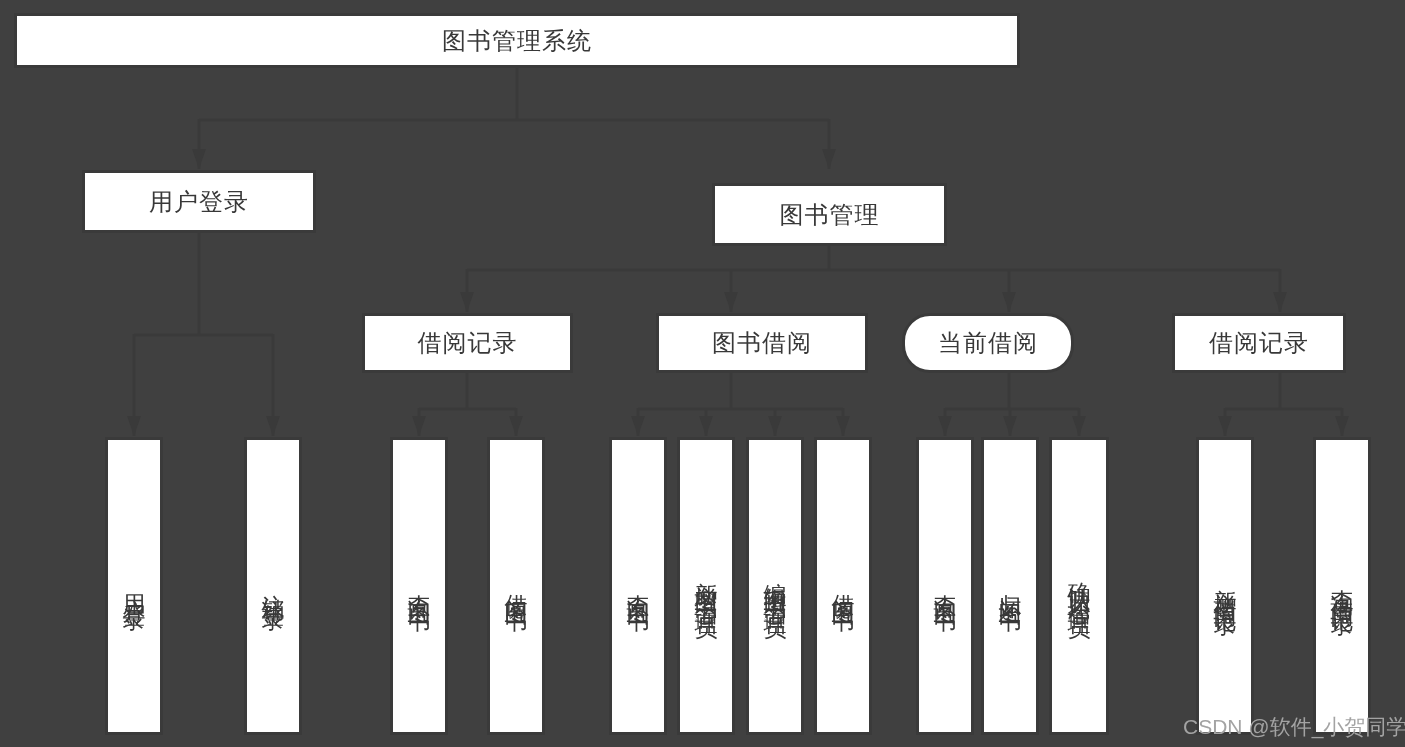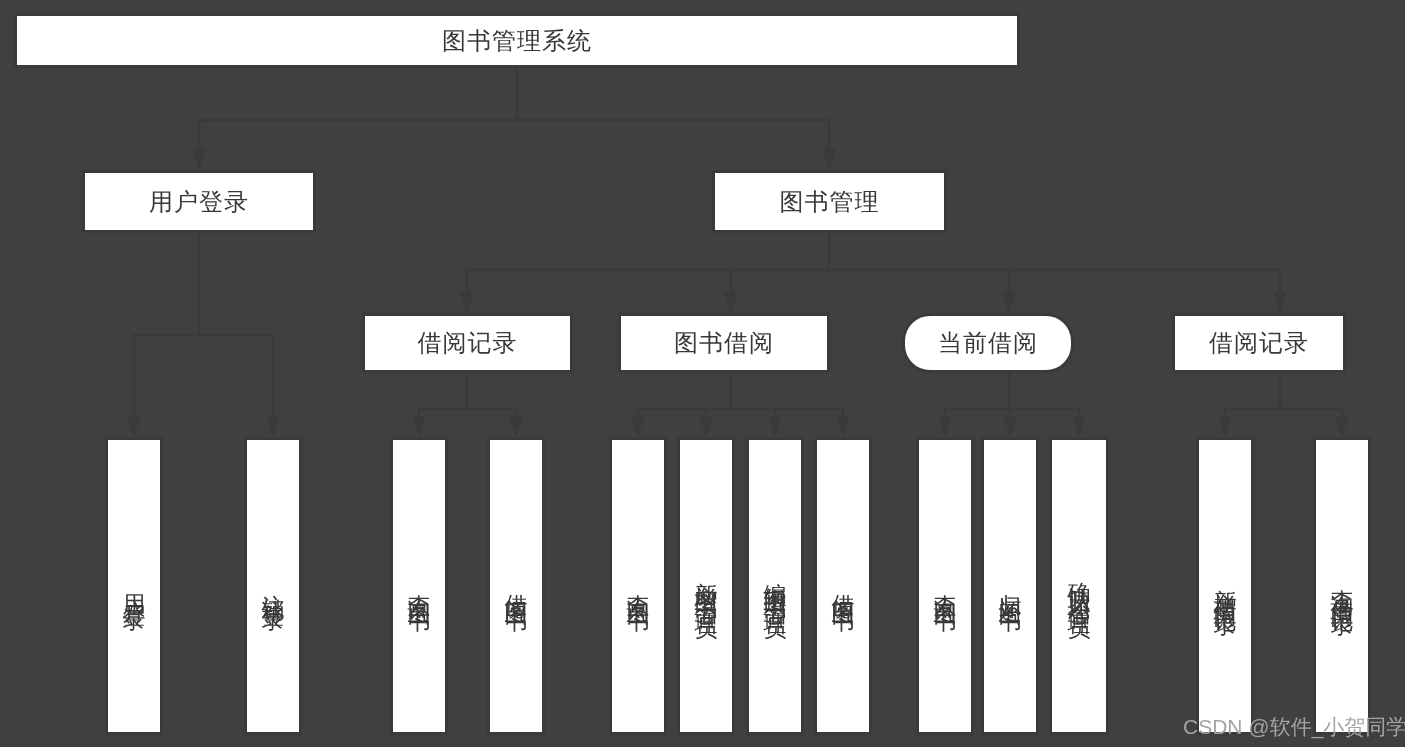--- a/index.html
+++ b/index.html
@@ -25,24 +25,24 @@
     display: flex;
     align-items: center;
     justify-content: center;
     color: #383838;
     z-index: 2;
   }
   .hnode { font-size: 24px; letter-spacing: 1px; }
   .root  { left: 14px;  top: 13px;  width: 1006px; height: 55px; }
   .l2    { top: 170px; height: 63px; }
   .l2a   { left: 82px;  width: 234px; }
-  .l2b   { left: 712px; width: 235px; }
+  .l2b   { left: 712px; width: 235px; margin-top: 13px; }
   .l3    { top: 313px; height: 60px; }
   .l3a   { left: 362px;  width: 211px; }
-  .l3b   { left: 618px;  width: 212px; }
+  .l3b   { left: 656px;  width: 212px; }
   .l3c   { left: 902px;  width: 172px; border-radius: 28px; }
   .l3d   { left: 1172px; width: 174px; }
   .leaf  { top: 437px; height: 298px; width: 58px; }
   .leaf .vtxt {
     writing-mode: vertical-rl;
     text-orientation: mixed;
     font-size: 23px;
     letter-spacing: 5px;
     line-height: 1;
     white-space: nowrap;

